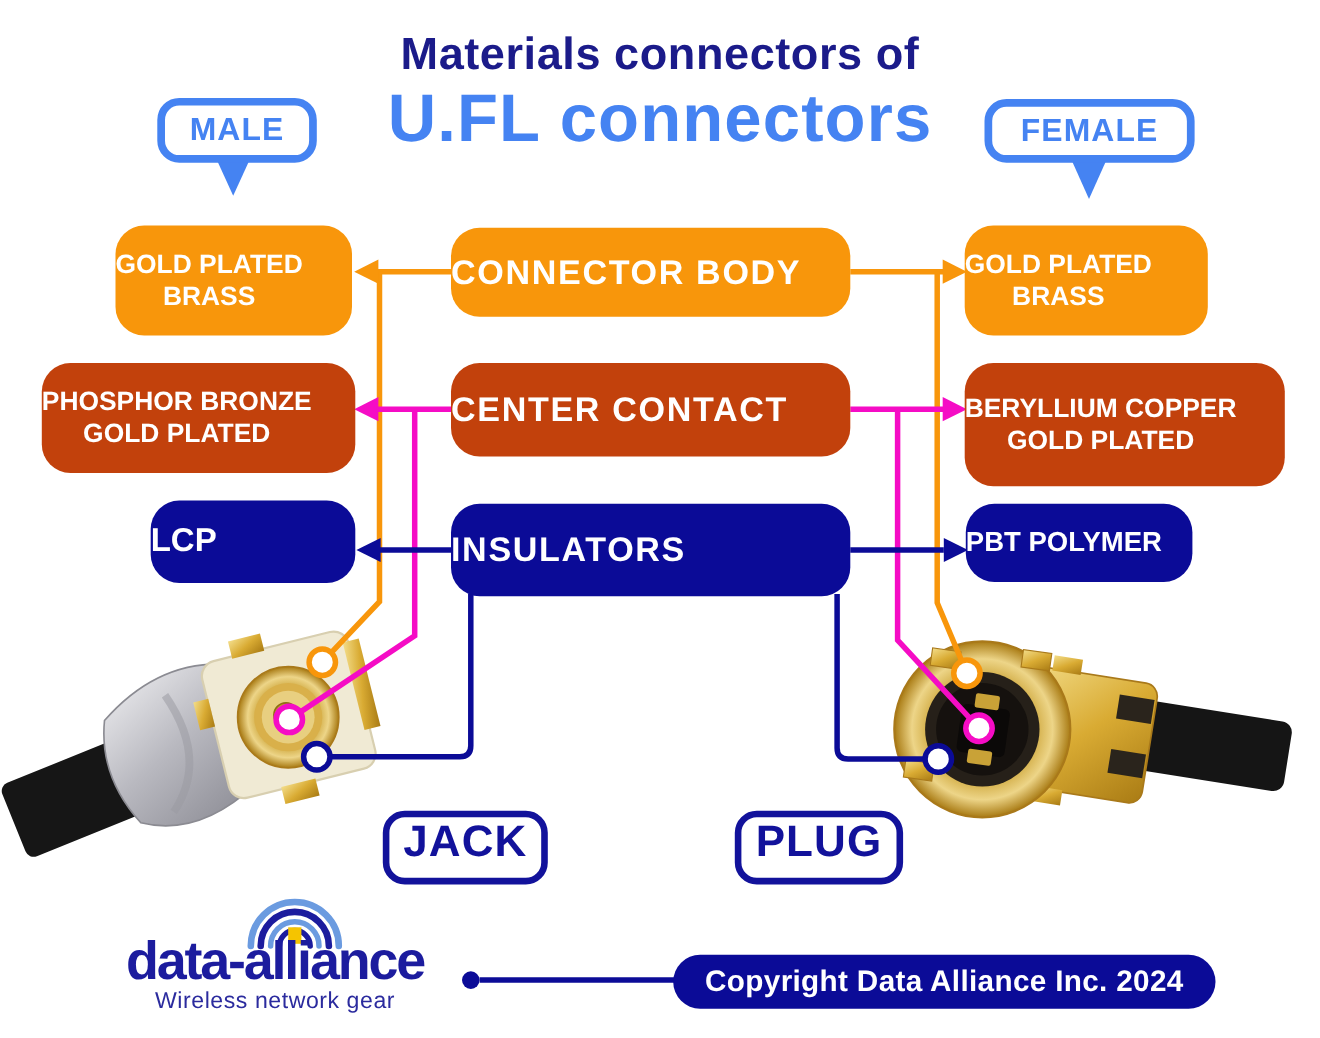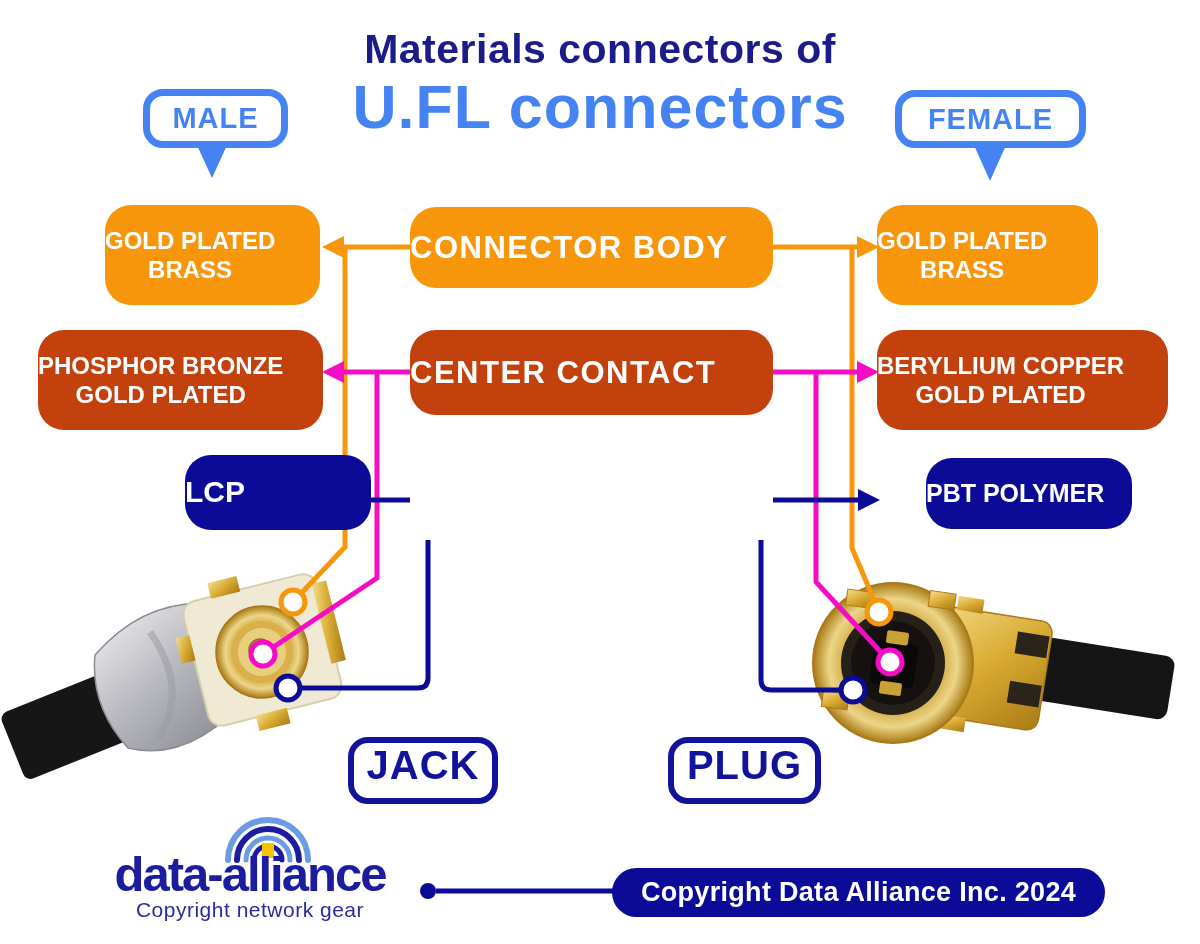--- a/index.html
+++ b/index.html
@@ -23,30 +23,30 @@
     color:#4583f2;font-weight:bold;font-size:29px;letter-spacing:1px;box-sizing:border-box;}
   .bubble.male{left:143px;top:89px;width:145px;height:59px;}
   .bubble.female{left:895px;top:90px;width:191px;height:58px;}
 
   
   .mbox{display:flex;align-items:center;justify-content:flex-start;text-align:center;
     color:#ffffff;font-weight:bold;border-radius:26px;box-sizing:border-box;}
   .mbox span{white-space:pre-line;line-height:1.22;}
   .orange{background:#f8960b;}
   .magenta{background:#c2410c;}
-  .navy{background:#0b0b97;margin-left:48px;}
+  .navy{background:#0b0b97;}
   .side{font-size:24px;}
   .center{font-size:31px;letter-spacing:1.5px;}
 
   .box-l1{left:105px;top:205px;width:215px;height:100px;}
   .box-c1{left:410px;top:207px;width:363px;height:81px;}
   .box-r1{left:877px;top:205px;width:221px;height:100px;}
   .box-l2{left:38px;top:330px;width:285px;height:100px;}
   .box-c2{left:410px;top:330px;width:363px;height:85px;}
-  .box-r2{left:877px;top:330px;width:291px;height:100px;}
+  .box-r2{left:877px;top:330px;width:291px;height:112px;}
   .box-l3{left:137px;top:455px;width:186px;height:75px;font-size:30px;}
   .box-c3{left:410px;top:458px;width:363px;height:84px;}
   .box-r3{left:878px;top:458px;width:206px;height:71px;font-size:25px;}
 
   
   .tag{display:flex;justify-content:center;
     border:6px solid #12129b;border-radius:20px;background:#fff;
     color:#12129b;font-weight:bold;font-size:40px;letter-spacing:1px;box-sizing:border-box;}
   .tag.jack{left:348px;top:737px;width:150px;height:67px;}
   .tag.plug{left:668px;top:737px;width:153px;height:67px;}
@@ -210,28 +210,31 @@
     <span>CENTER CONTACT</span>
   </div>
   <div class="abs layer mbox magenta side box-r2">
     <span>BERYLLIUM COPPER
 GOLD PLATED</span>
   </div>
 
   <div class="abs layer mbox navy side box-l3">
     <span>LCP</span>
   </div>
+  <div class="abs layer mbox navy center box-c3">
+    <span>INSULATORS</span>
+  </div>
   <div class="abs layer mbox navy side box-r3">
     <span>PBT POLYMER</span>
   </div>
 
   <div class="abs layer tag jack">
     <span>JACK</span>
   </div>
   <div class="abs layer tag plug">
     <span>PLUG</span>
   </div>
 
   <div class="abs layer logo-text">data-alliance</div>
-  <div class="abs layer logo-tag">Copyright network gear</div>
+  <div class="abs layer logo-tag">Wireless network gear</div>
   <div class="abs layer copyright">Copyright Data Alliance Inc. 2024</div>
 
 </div>
 
 </body></html>

